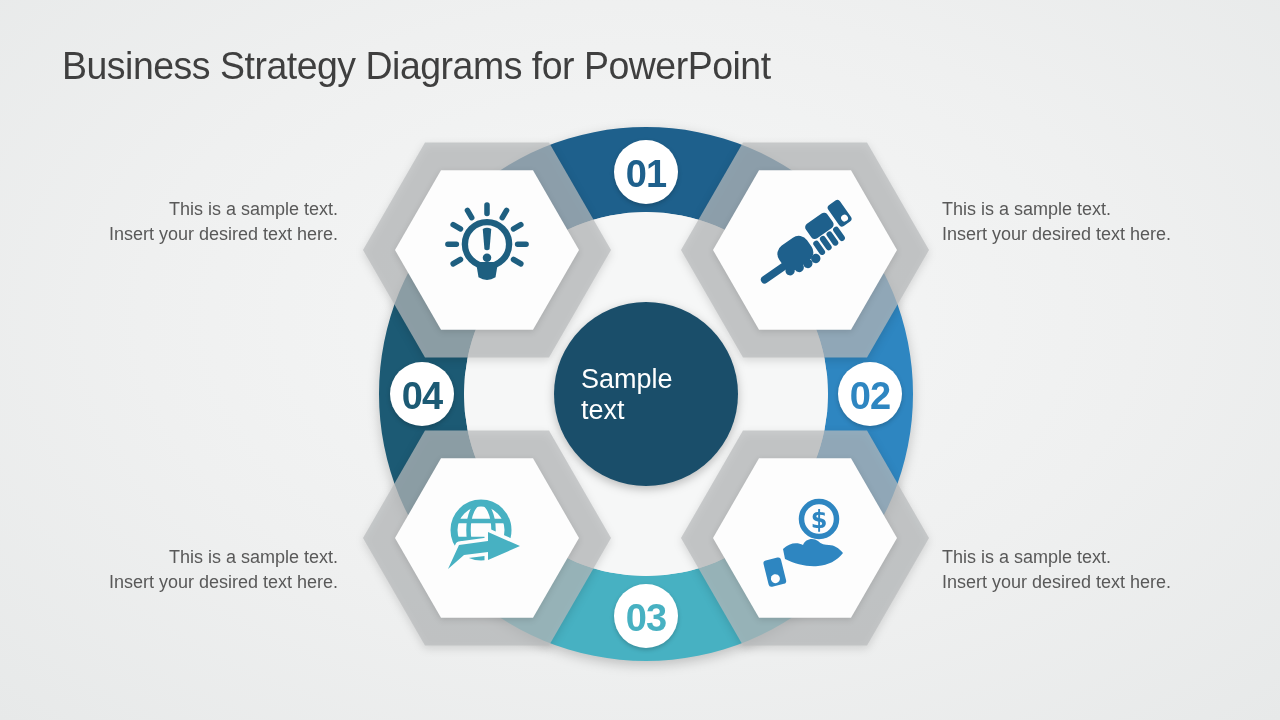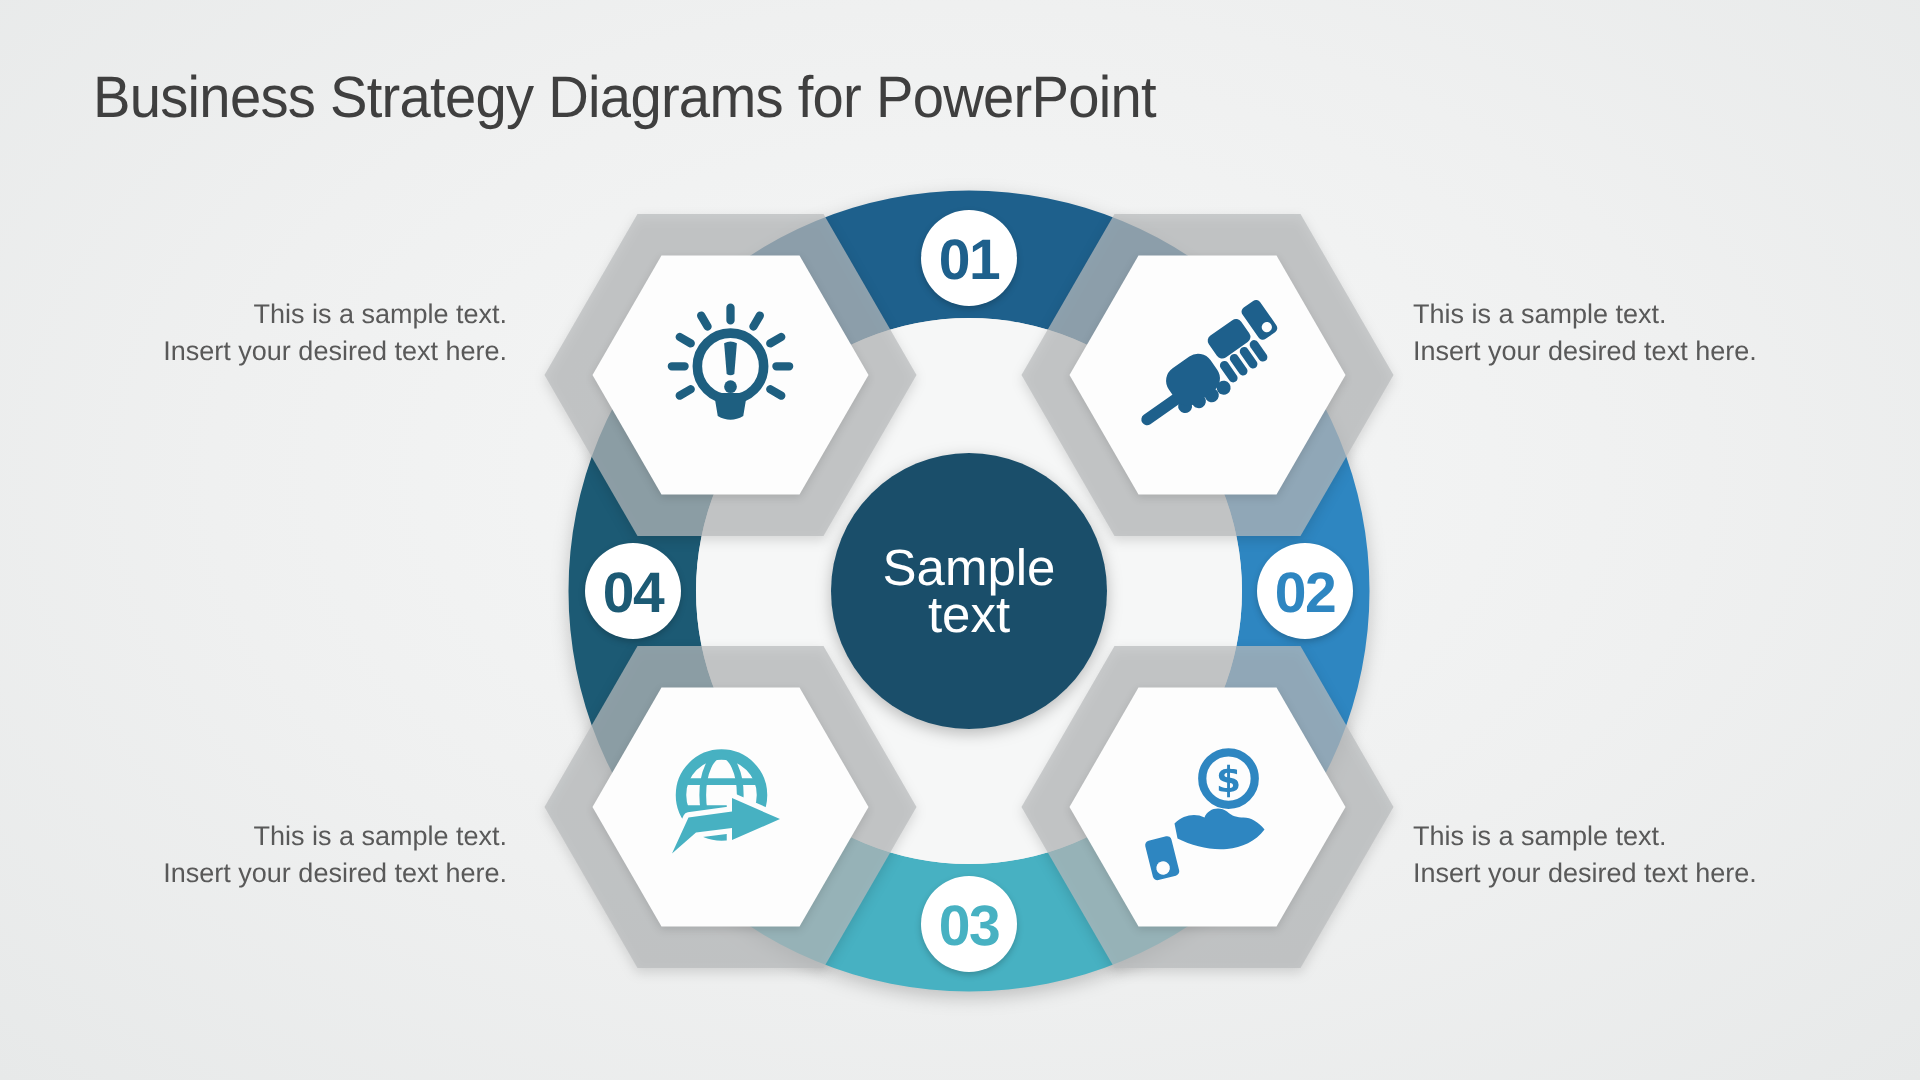--- a/index.html
+++ b/index.html
@@ -14,22 +14,22 @@
     transform:scaleX(0.96);transform-origin:left top;white-space:nowrap;
   }
   .caption{
     position:absolute;color:#595959;font-size:18px;line-height:25px;
   }
   .cap-tl{left:40px;top:197px;width:298px;text-align:right;}
   .cap-tr{left:942px;top:197px;width:310px;text-align:left;}
   .cap-bl{left:40px;top:545px;width:298px;text-align:right;}
   .cap-br{left:942px;top:545px;width:310px;text-align:left;}
   .center-label{
-    position:absolute;left:581px;top:364px;width:130px;text-align:center;
-    color:#ffffff;font-size:34px;line-height:31px;font-weight:400;
+    position:absolute;left:581px;top:364px;width:130px;text-align:left;
+    color:#ffffff;font-size:27px;line-height:31px;font-weight:400;
   }
   svg{position:absolute;left:0;top:0;}
   .ring-shadow{filter:drop-shadow(0 4px 6px rgba(0,0,0,0.20));}
   .hex-outer{filter:drop-shadow(0 3px 4px rgba(0,0,0,0.18));}
   .hex-inner{filter:drop-shadow(0 2px 3px rgba(0,0,0,0.12));}
   .badge{filter:drop-shadow(0 2px 2px rgba(0,0,0,0.20));}
   .center-circle{filter:drop-shadow(0 3px 5px rgba(0,0,0,0.25));}
   .badge-num{font-family:"Liberation Sans",sans-serif;font-size:38px;font-weight:bold;letter-spacing:-1px;}
   .coin-sym{font-family:"DejaVu Sans",sans-serif;font-size:24px;font-weight:bold;}
 </style>

